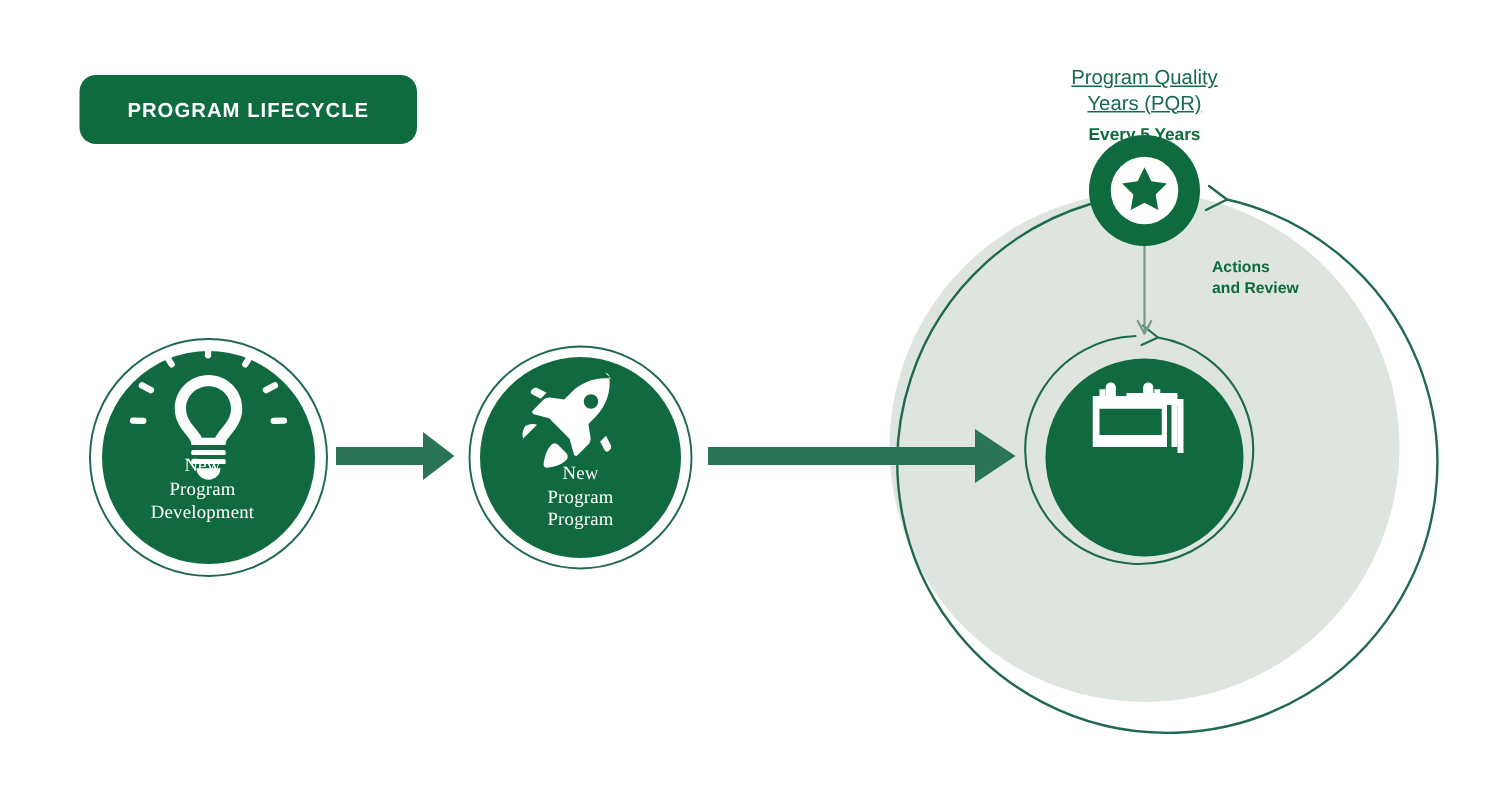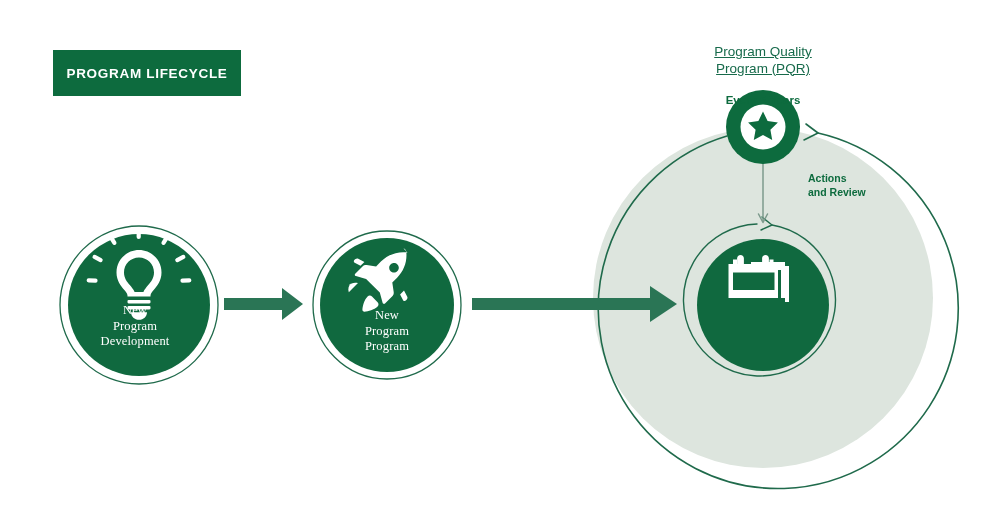--- a/index.html
+++ b/index.html
@@ -18,26 +18,27 @@
     height: 524px;
     background: #ffffff;
     overflow: hidden;
   }
 
   
   .title-banner {
     position: absolute;
     left: 53px;
     top: 50px;
-    width: 188px;
+    width: 225px;
     height: 46px;
     background: #0d6b3e;
     display: flex;
     align-items: center;
     justify-content: center;
+    border-radius: 11px;
   }
   .title-banner .title-text {
     color: #ffffff;
     font-size: 13.5px;
     font-weight: bold;
     letter-spacing: 0.7px;
     font-family: "Liberation Sans", sans-serif;
     white-space: nowrap;
   }
 
@@ -80,21 +81,21 @@
   }
   .pqr-caption .pqr-title {
     display: block;
     font-size: 13.5px;
     line-height: 16.5px;
     color: #176a4b;
     text-decoration: underline;
   }
   .pqr-caption .pqr-sub {
     display: block;
-    margin-top: 16px;
+    margin-top: 6px;
     font-size: 11.5px;
     font-weight: bold;
     line-height: 14px;
     color: #0d6b3e;
   }
 
   
   .actions-label {
     position: absolute;
     left: 808px;
@@ -254,21 +255,21 @@
 
   <div class="node-label" id="label-npl">
     <span>New</span>
     <span>Program</span>
     <span>Program</span>
   </div>
 
 
   <div class="pqr-caption">
     <span class="pqr-title">Program Quality</span>
-    <span class="pqr-title">Program (PQR)</span>
+    <span class="pqr-title">Years (PQR)</span>
     <span class="pqr-sub">Every 5 Years</span>
   </div>
 
   <div class="actions-label">
     <span>Actions</span>
     <span>and Review</span>
   </div>
 
 </div>
 

